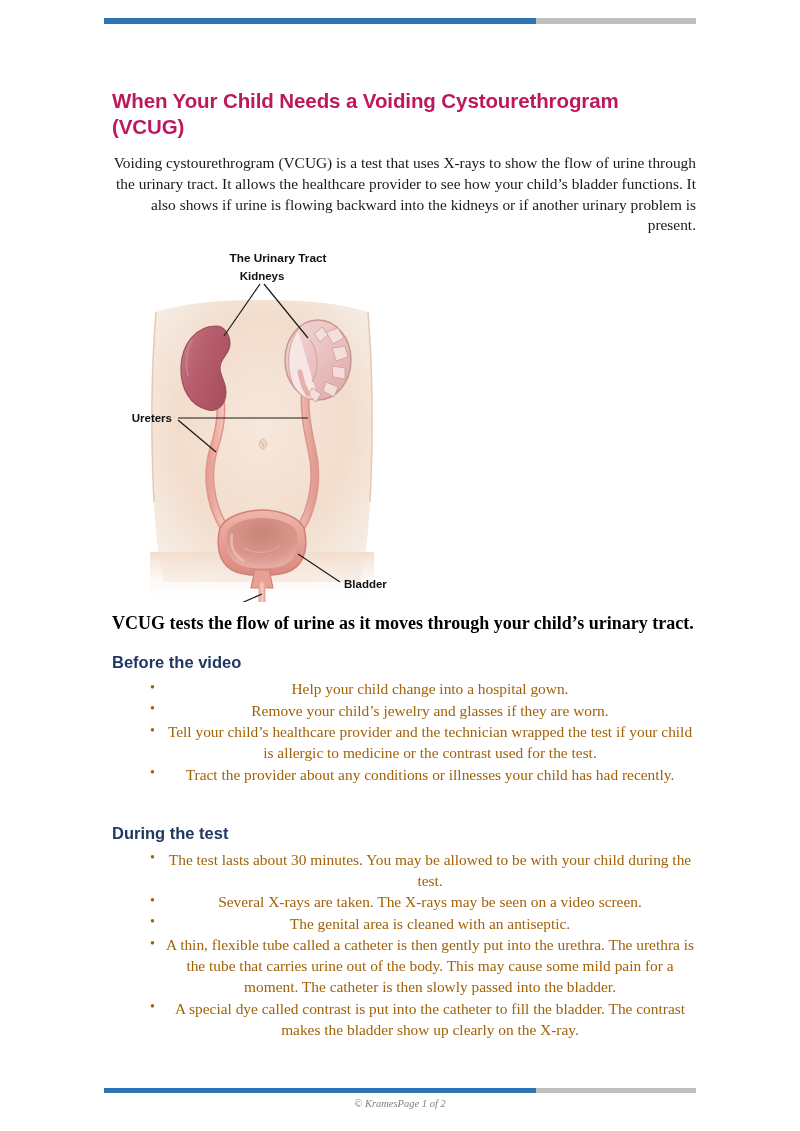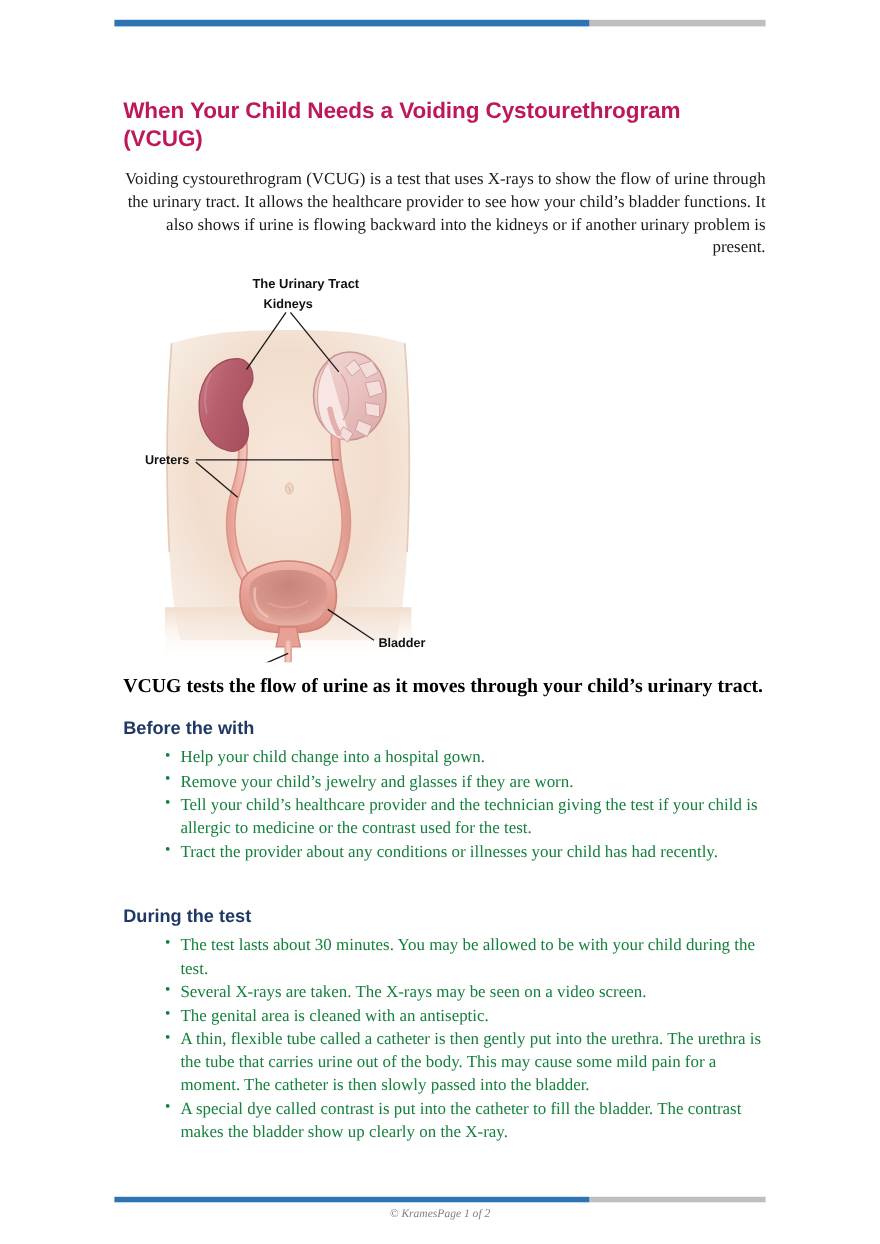--- a/index.html
+++ b/index.html
@@ -94,21 +94,22 @@
     margin: 0;
     padding: 0 0 0 38px;
     list-style: none;
   }
   ul.bullets li {
     position: relative;
     font-size: 15.4px;
     line-height: 1.365;
     margin: 0 0 0.5px 0;
     padding-left: 14px;
-    color: #15803d;
+    color: #a16207;
+    text-align: center;
   }
   ul.bullets li::before {
     content: "\2022";
     position: absolute;
     left: 0;
     top: -0.5px;
     font-size: 14px;
   }
 
   
@@ -268,25 +269,25 @@
         <text x="113" y="361" text-anchor="end">Urethra</text>
       </g>
     </svg>
 
     <div style="position:absolute; top:-1px; left:16px; width:300px; text-align:center;
                 font-family:'Liberation Sans',sans-serif; font-size:11.8px; font-weight:bold; color:#111;">The Urinary Tract</div>
   </div>
 
   <p class="fig-caption">VCUG tests the flow of urine as it moves through your child’s urinary tract.</p>
 
-  <h2 class="section">Before the with</h2>
+  <h2 class="section">Before the video</h2>
   <ul class="bullets">
     <li>Help your child change into a hospital gown.</li>
     <li>Remove your child’s jewelry and glasses if they are worn.</li>
-    <li>Tell your child’s healthcare provider and the technician giving the test if your child is allergic to medicine or the contrast used for the test.</li>
+    <li>Tell your child’s healthcare provider and the technician wrapped the test if your child is allergic to medicine or the contrast used for the test.</li>
     <li>Tract the provider about any conditions or illnesses your child has had recently.</li>
   </ul>
 
   <h2 class="section second">During the test</h2>
   <ul class="bullets">
     <li>The test lasts about 30 minutes. You may be allowed to be with your child during the test.</li>
     <li>Several X-rays are taken. The X-rays may be seen on a video screen.</li>
     <li>The genital area is cleaned with an antiseptic.</li>
     <li>A thin, flexible tube called a catheter is then gently put into the urethra. The urethra is the tube that carries urine out of the body. This may cause some mild pain for a moment. The catheter is then slowly passed into the bladder.</li>
     <li>A special dye called contrast is put into the catheter to fill the bladder. The contrast makes the bladder show up clearly on the X-ray.</li>

